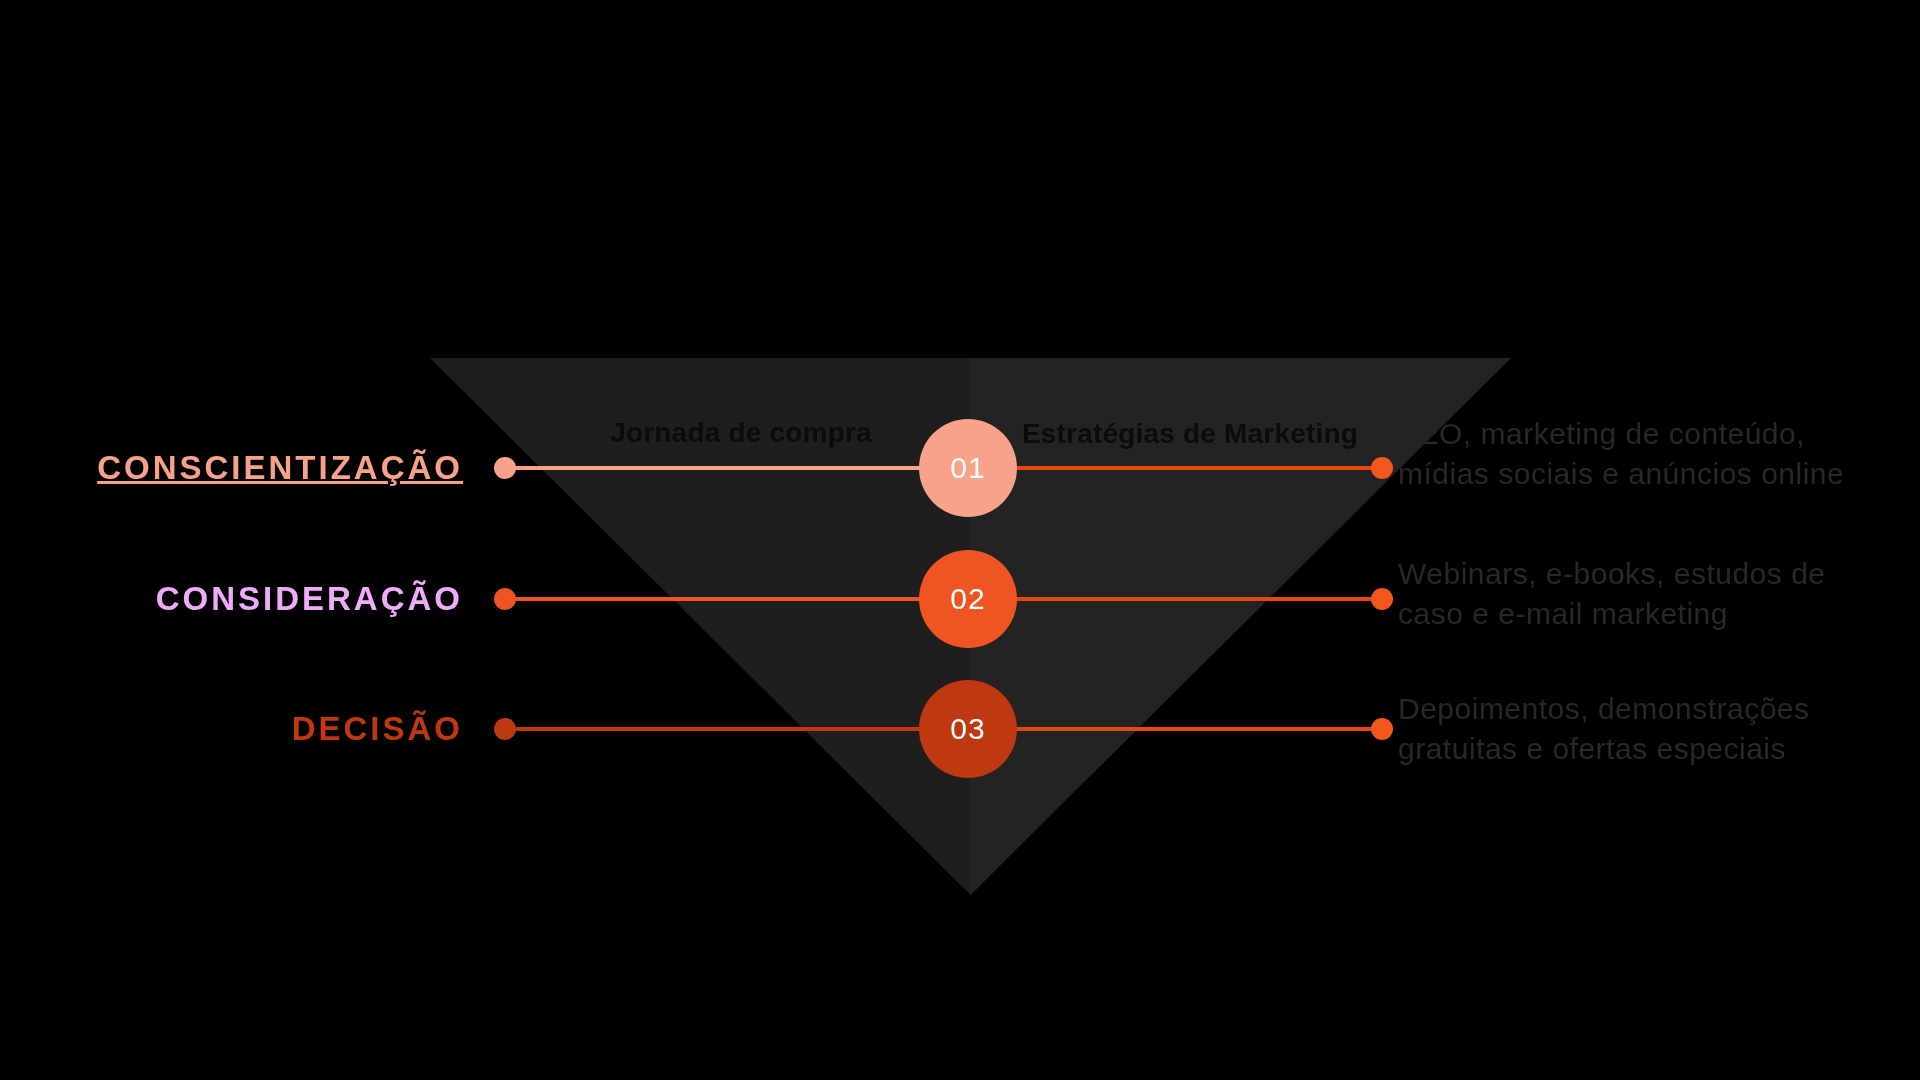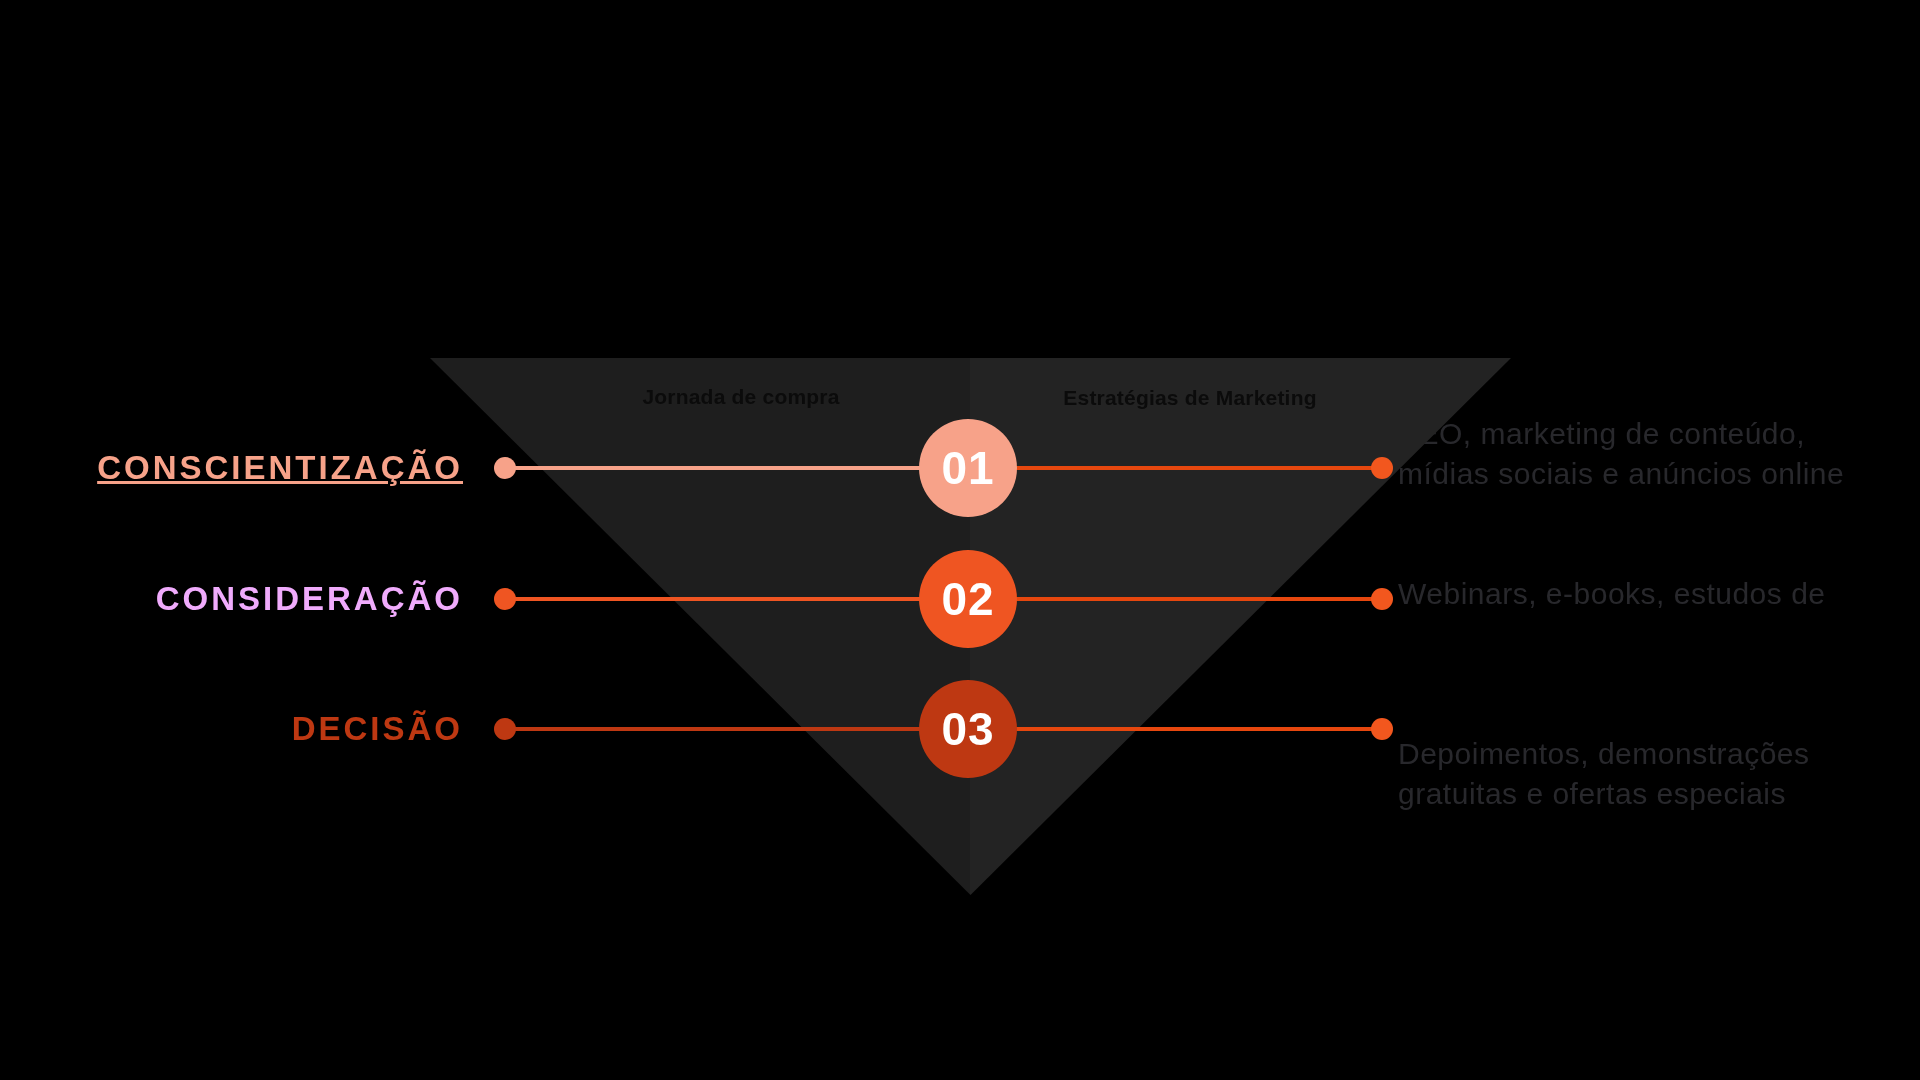--- a/index.html
+++ b/index.html
@@ -27,25 +27,26 @@
     height: 537px;
     clip-path: polygon(0 0, 100% 0, 50% 100%);
     background: linear-gradient(90deg, var(--tri-left, #1e1e1e) 0 50%, var(--tri-right, #232323) 50% 100%);
     z-index: 2;
   }
 
   
   .col-header {
     position: absolute;
     transform: translate(-50%, -50%);
-    font-size: 21px;
+    font-size: 28px;
     font-weight: 800;
     letter-spacing: 0.2px;
     white-space: nowrap;
     z-index: 3;
+    margin-top: 36px;
   }
   .col-header.col-left  { left: 741px;  top: 397px; }
   .col-header.col-right { left: 1190px; top: 398px; }
 
   
   .row {
     position: absolute;
     left: 0;
     width: 1920px;
     height: 0;
@@ -93,22 +94,22 @@
     width: 98px;
     height: 98px;
     border-radius: 50%;
     display: flex;
     align-items: center;
     justify-content: center;
     z-index: 4;
   }
   .circle span {
     color: #ffffff;
-    font-size: 46px;
-    font-weight: 700;
+    font-size: 30px;
+    font-weight: 400;
     letter-spacing: 1px;
   }
 
   .desc {
     position: absolute;
     left: 1398px;
     top: 0;
     transform: translateY(-50%);
     font-size: 30px;
     font-weight: 500;
@@ -150,31 +151,32 @@
     <div class="stage-label" style="color: #f0abfc;">CONSIDERAÇÃO</div>
     <span class="dot left-dot" style="background-color: rgb(239, 85, 34);"></span>
     <span class="line left-line" style="background-color: rgb(239, 85, 34);"></span>
     <span class="line right-line" style="background-color: rgb(230, 71, 14);"></span>
     <span class="dot right-dot" style="background-color: rgb(242, 87, 30);"></span>
     <div class="circle" style="background-color: rgb(239, 85, 34);">
       <span>02</span>
     </div>
     <div class="desc" style="color: rgb(40, 40, 44);">
       <div>Webinars, e-books, estudos de</div>
+      <div>caso e e-mail marketing</div>
     </div>
   </div>
 
   <div class="row row-2">
     <div class="stage-label" style="color: rgb(190, 56, 18); text-align: right;">DECISÃO</div>
     <span class="dot left-dot" style="background-color: rgb(190, 56, 18);"></span>
     <span class="line left-line" style="background-color: rgb(190, 56, 18);"></span>
     <span class="line right-line" style="background-color: rgb(230, 71, 14);"></span>
     <span class="dot right-dot" style="background-color: rgb(242, 87, 30);"></span>
     <div class="circle" style="background-color: rgb(190, 56, 18);">
       <span>03</span>
     </div>
-    <div class="desc" style="color: rgb(40, 40, 44); margin-top: 45px;">
+    <div class="desc" style="color: rgb(40, 40, 44);">
       <div>Depoimentos, demonstrações</div>
       <div>gratuitas e ofertas especiais</div>
     </div>
   </div>
 
 </div>
 
 </body></html>

